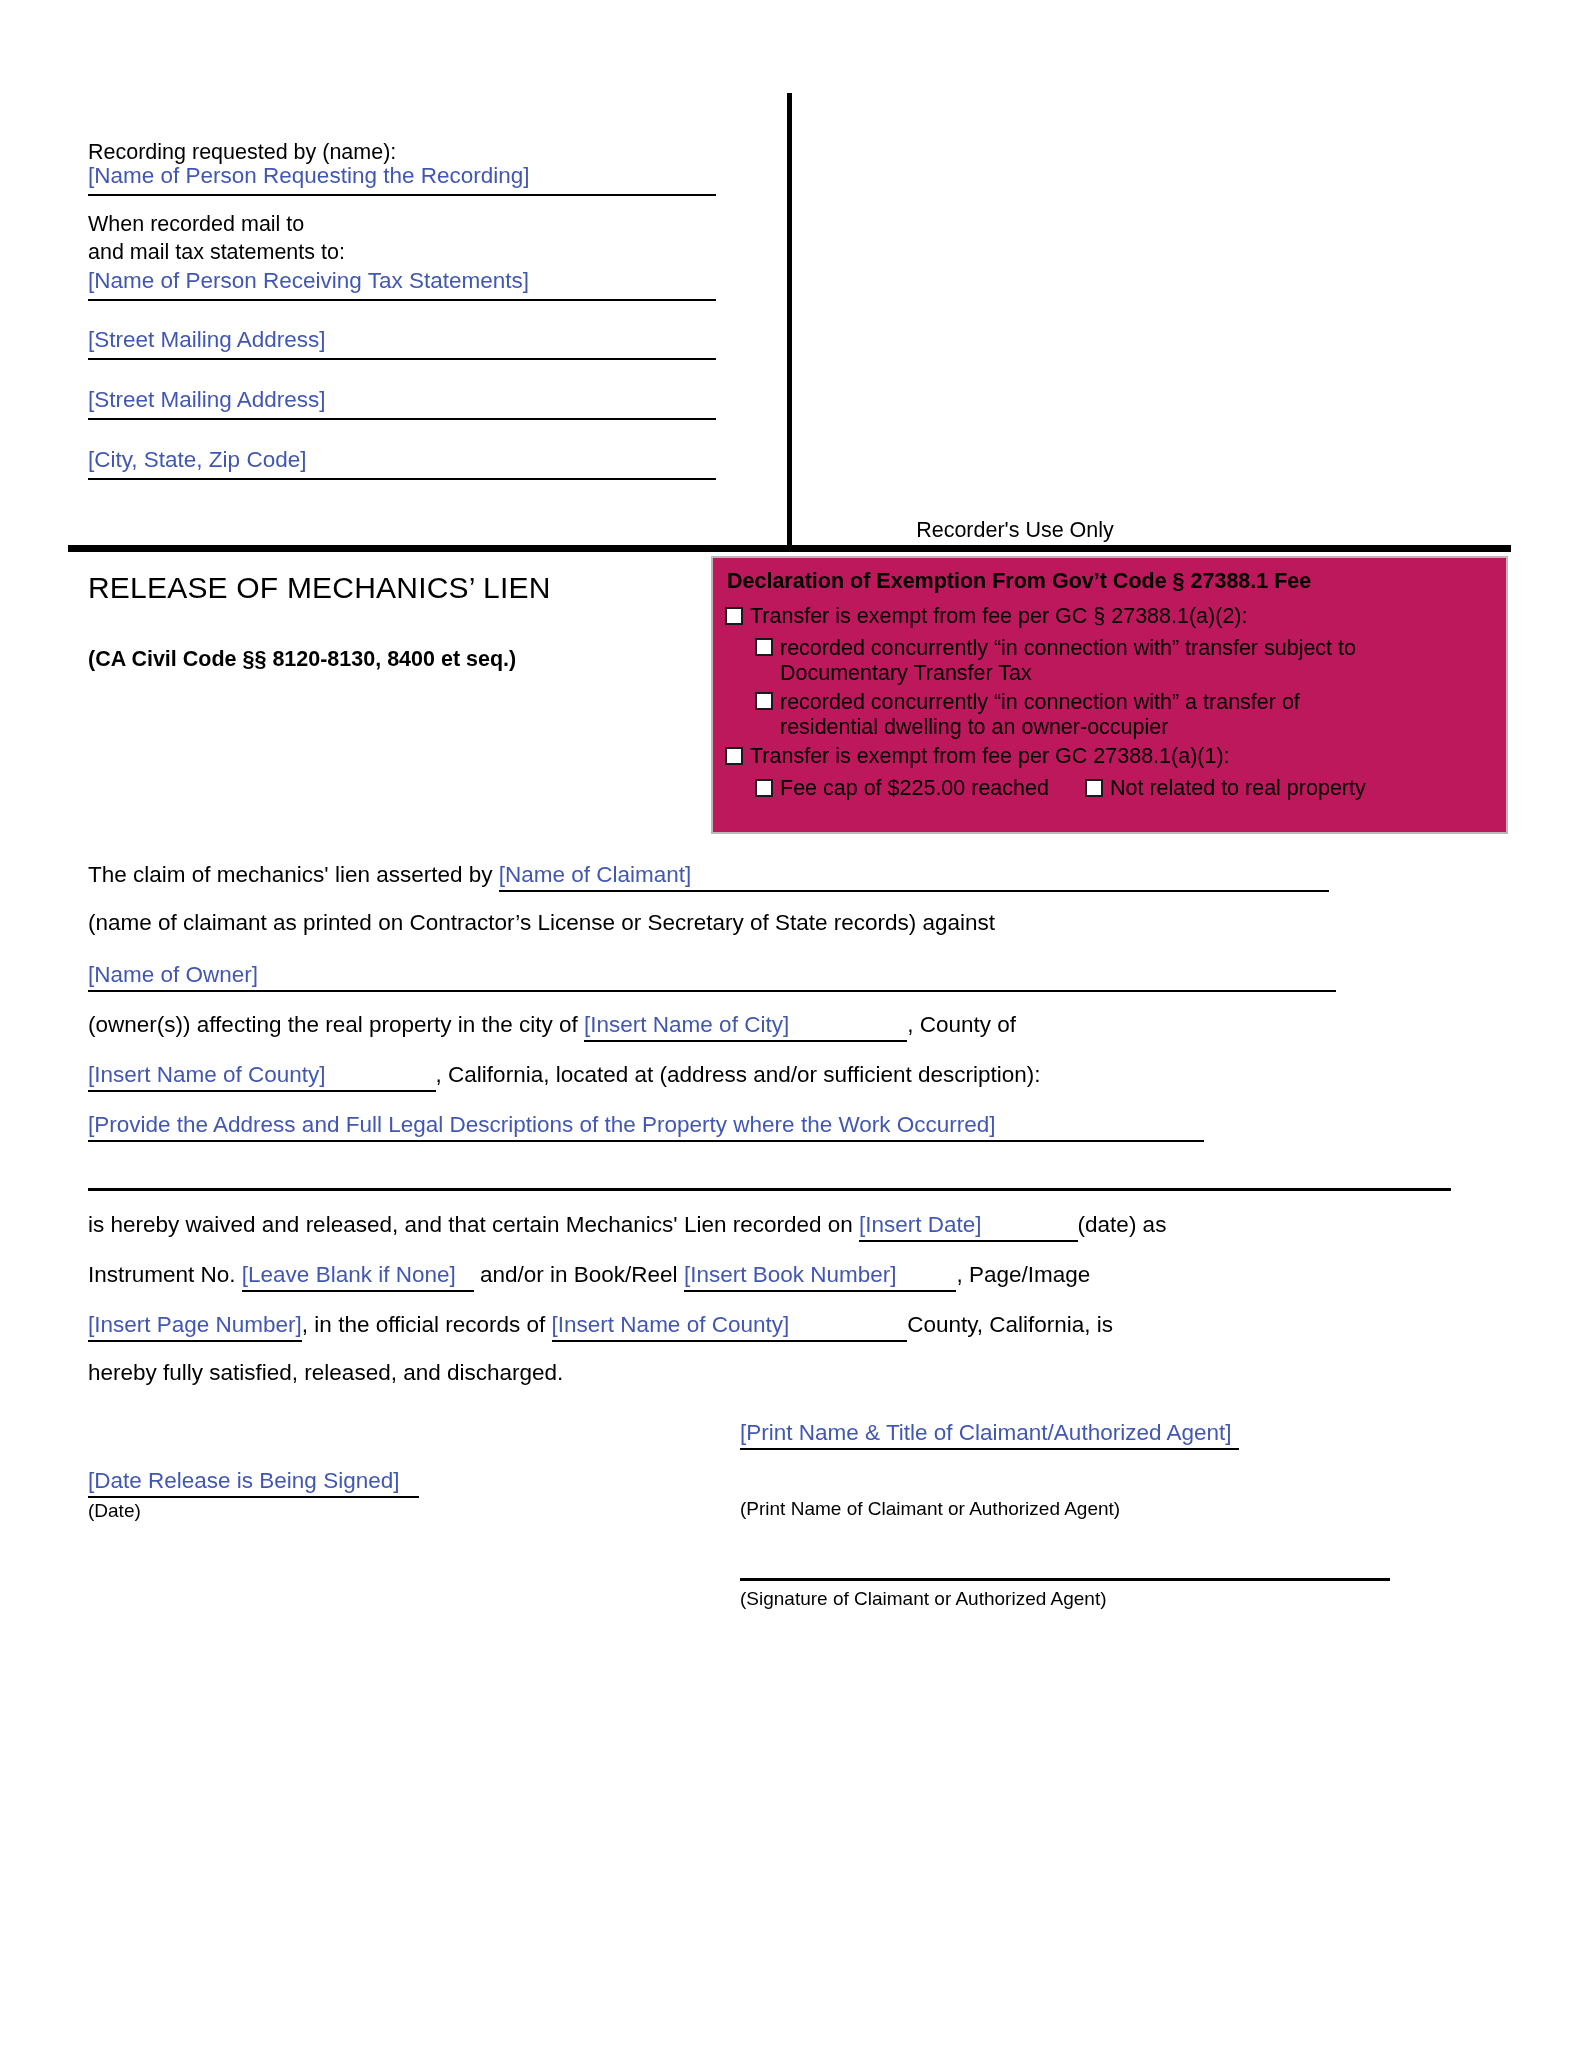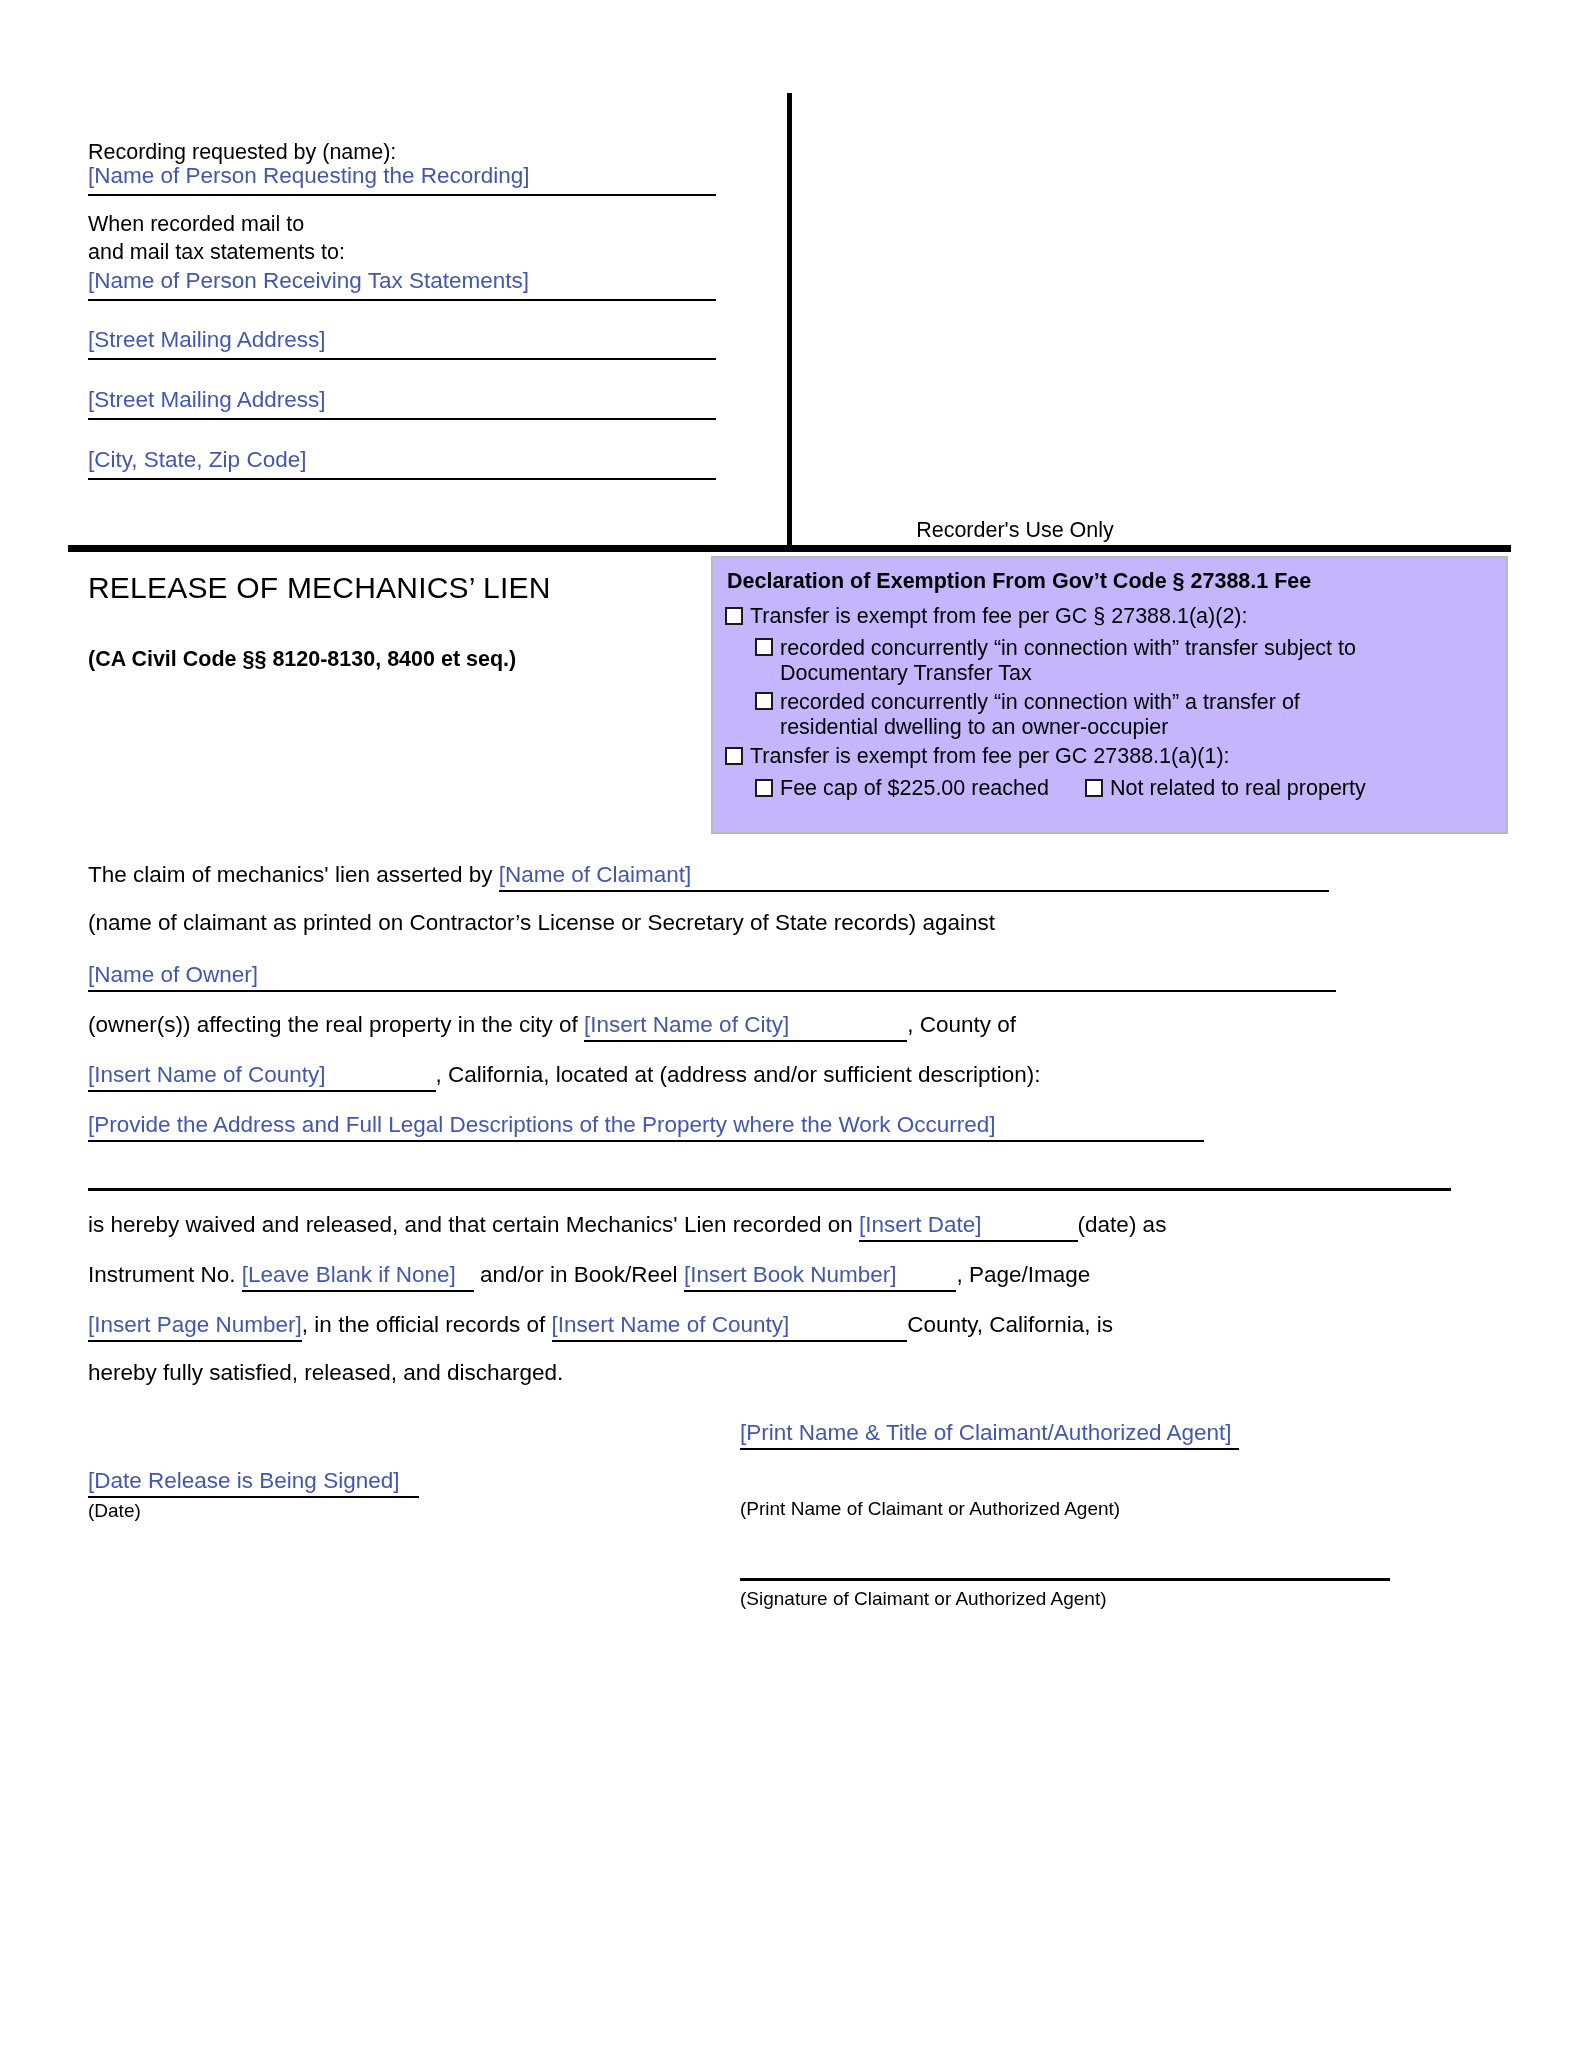--- a/index.html
+++ b/index.html
@@ -103,21 +103,21 @@
   }
 
   
   #exempt-box {
     left: 711px;
     top: 556px;
     width: 797px;
     height: 278px;
     border: 2px solid #b9b9b9;
     box-sizing: border-box;
-    background: #c4b5fd;
+    background: #be185d;
   }
   #exempt-title {
     position: absolute;
     left: 14px;
     top: 11px;
     font-size: 21.5px;
     font-weight: bold;
     white-space: nowrap;
   }
   .cbrow {

